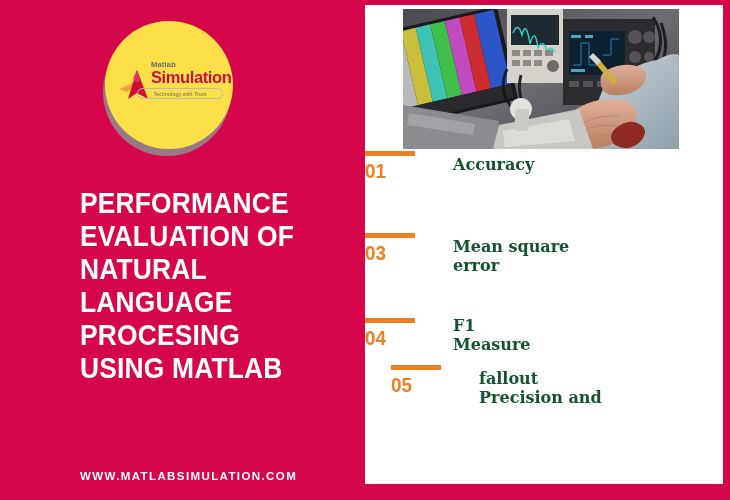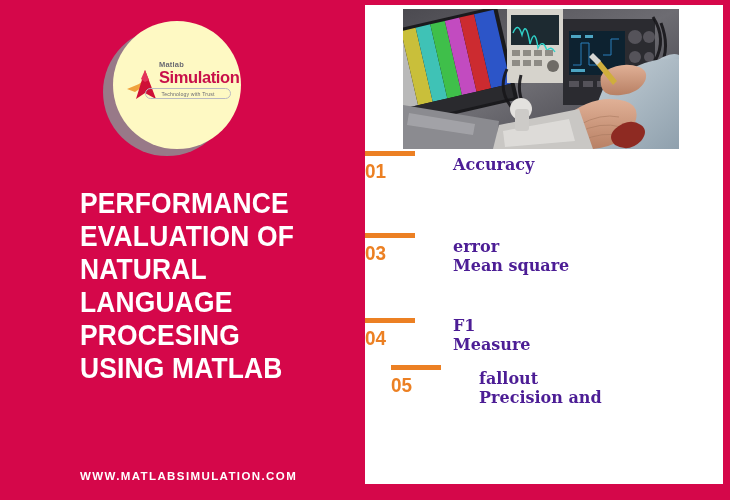--- a/index.html
+++ b/index.html
@@ -43,26 +43,26 @@
     left: 6px;
     top: 7px;
     width: 128px;
     height: 128px;
     border-radius: 50%;
     background: #8d8d93;
     opacity: 0.85;
   }
   .logo-circle {
     position: absolute;
-    left: 16px;
+    left: 8px;
     top: 0;
     width: 128px;
     height: 128px;
     border-radius: 50%;
-    background: #fef9c3;
+    background: #fde047;
     display: flex;
     align-items: center;
     justify-content: center;
   }
   .logo-inner {
     position: relative;
     width: 104px;
     height: 54px;
   }
   .logo-mark {
@@ -181,21 +181,21 @@
     font-weight: bold;
     color: #ec8023;
     letter-spacing: 0px;
     line-height: 22px;
     font-family: "Liberation Sans Narrow", "Liberation Sans", sans-serif;
     transform: scaleX(0.9);
     transform-origin: left top;
   }
   .item-label {
     flex: 1 1 auto;
-    color: #4c1d95;
+    color: #14532d;
     font-family: "DejaVu Serif", "Liberation Serif", serif;
     font-weight: bold;
     font-size: 16px;
     line-height: 19px;
     padding-top: 4px;
     padding-left: 6px;
   }
   .item-label span { display: block; }
 </style>
 </head>
@@ -350,22 +350,22 @@
         </div>
       </div>
 
 
       <div class="list-item" style="height:68px;">
         <div class="item-num-col">
           <div class="item-bar"></div>
           <div class="item-num">03</div>
         </div>
         <div class="item-label">
+          <span>Mean square</span>
           <span>error</span>
-          <span>Mean square</span>
         </div>
       </div>
 
       <div class="list-item" style="height:64px;align-items:center;">
         <div class="item-num-col">
           <div class="item-bar"></div>
           <div class="item-num">04</div>
         </div>
         <div class="item-label">
           <span>F1</span>

